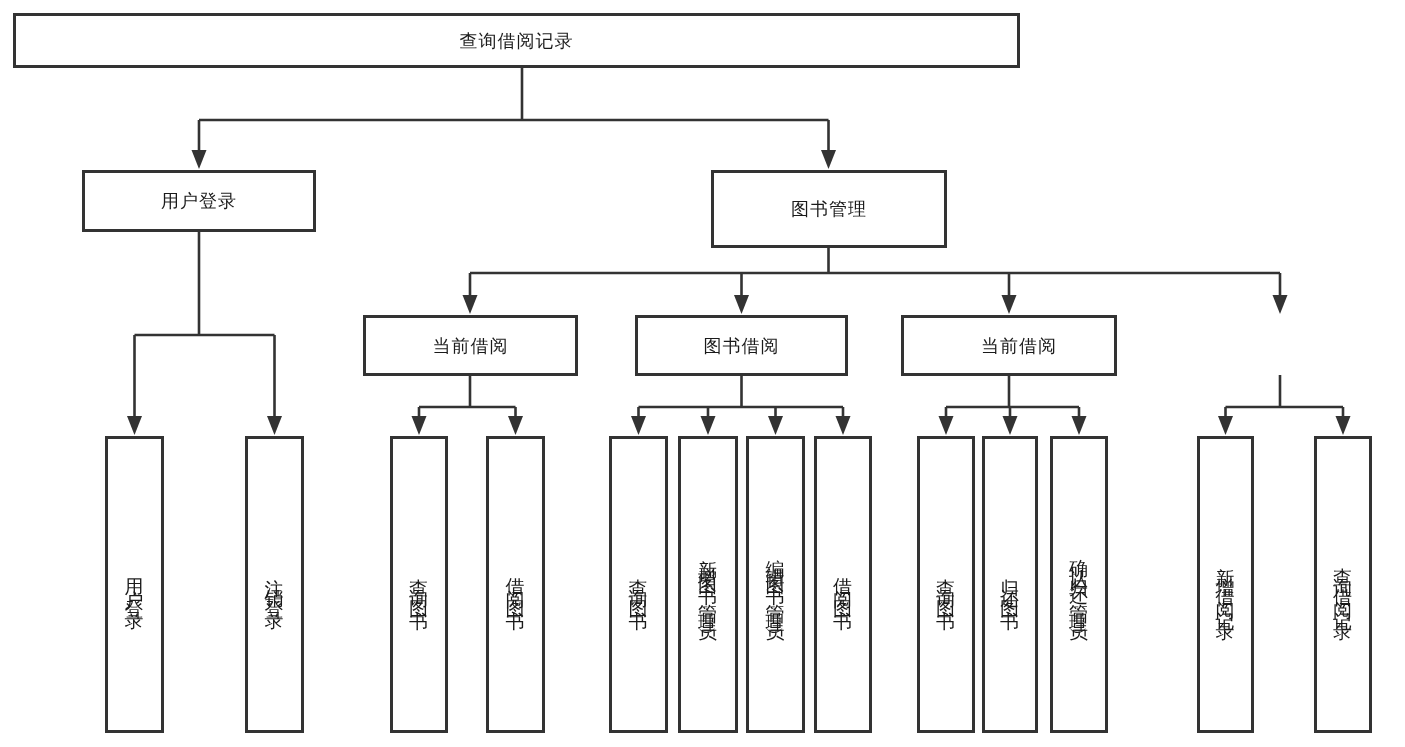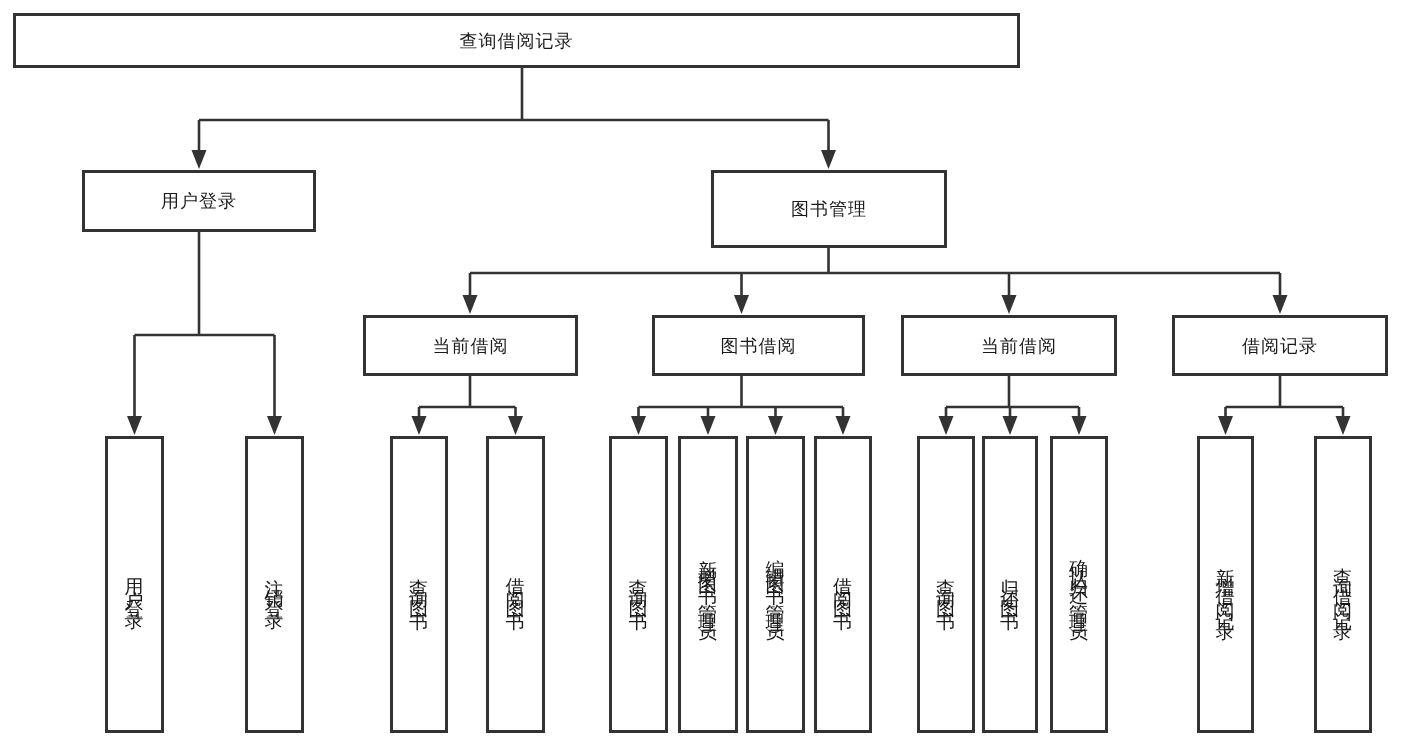--- a/index.html
+++ b/index.html
@@ -74,28 +74,25 @@
   <div class="box hnode" style="left:82px;top:170px;width:234px;height:62px;">
     <span>用户登录</span>
   </div>
   <div class="box hnode" style="left:711px;top:170px;width:236px;height:78px;">
     <span>图书管理</span>
   </div>
 
   <div class="box hnode" style="left:363px;top:315px;width:215px;height:61px;">
     <span>当前借阅</span>
   </div>
-  <div class="box hnode" style="left:652px;top:315px;width:213px;height:61px;">
+  <div class="box hnode" style="left:635px;top:315px;width:213px;height:61px;">
     <span>图书借阅</span>
   </div>
   <div class="box hnode" style="left:901px;top:315px;width:216px;height:61px;padding-left:20px;">
     <span>当前借阅</span>
-  </div>
-  <div class="box hnode" style="left:1172px;top:315px;width:216px;height:61px;">
-    <span>借阅记录</span>
   </div>
 
   <div class="box vnode" style="left:105px;top:436px;width:59px;height:297px;">
     <span>用户登录</span>
   </div>
   <div class="box vnode" style="left:245px;top:436px;width:59px;height:297px;">
     <span>注销登录</span>
   </div>
 
   <div class="box vnode" style="left:390px;top:436px;width:58px;height:297px;">

